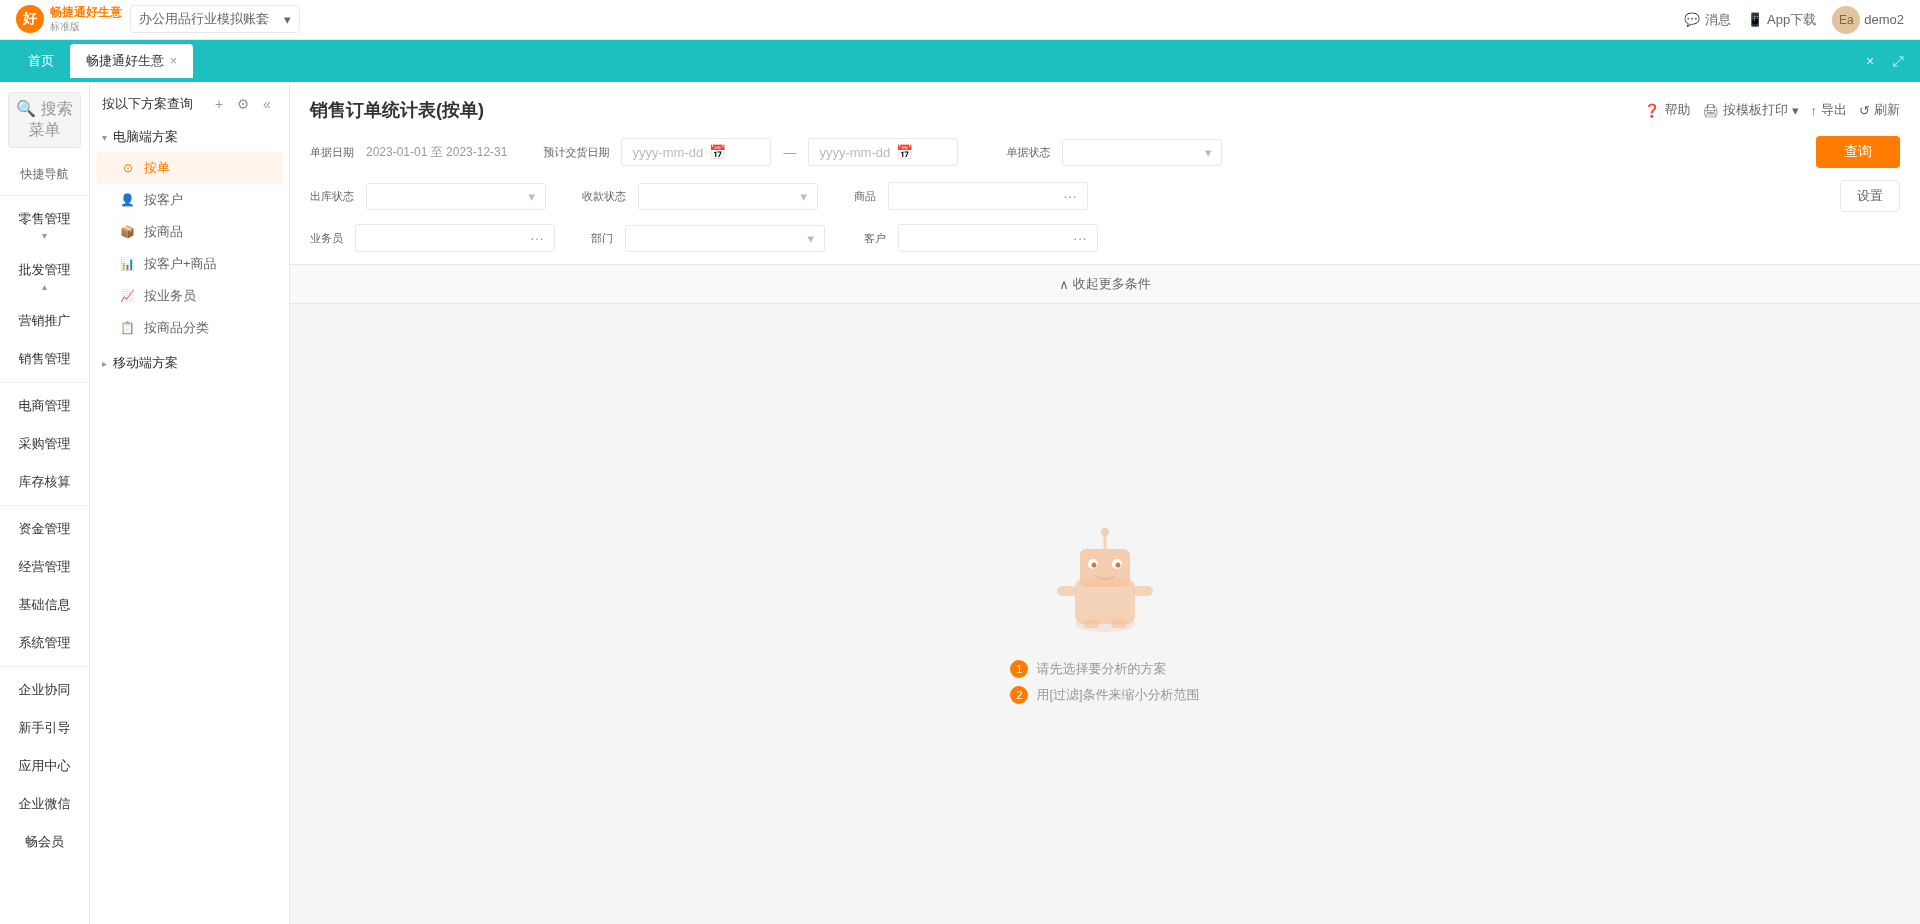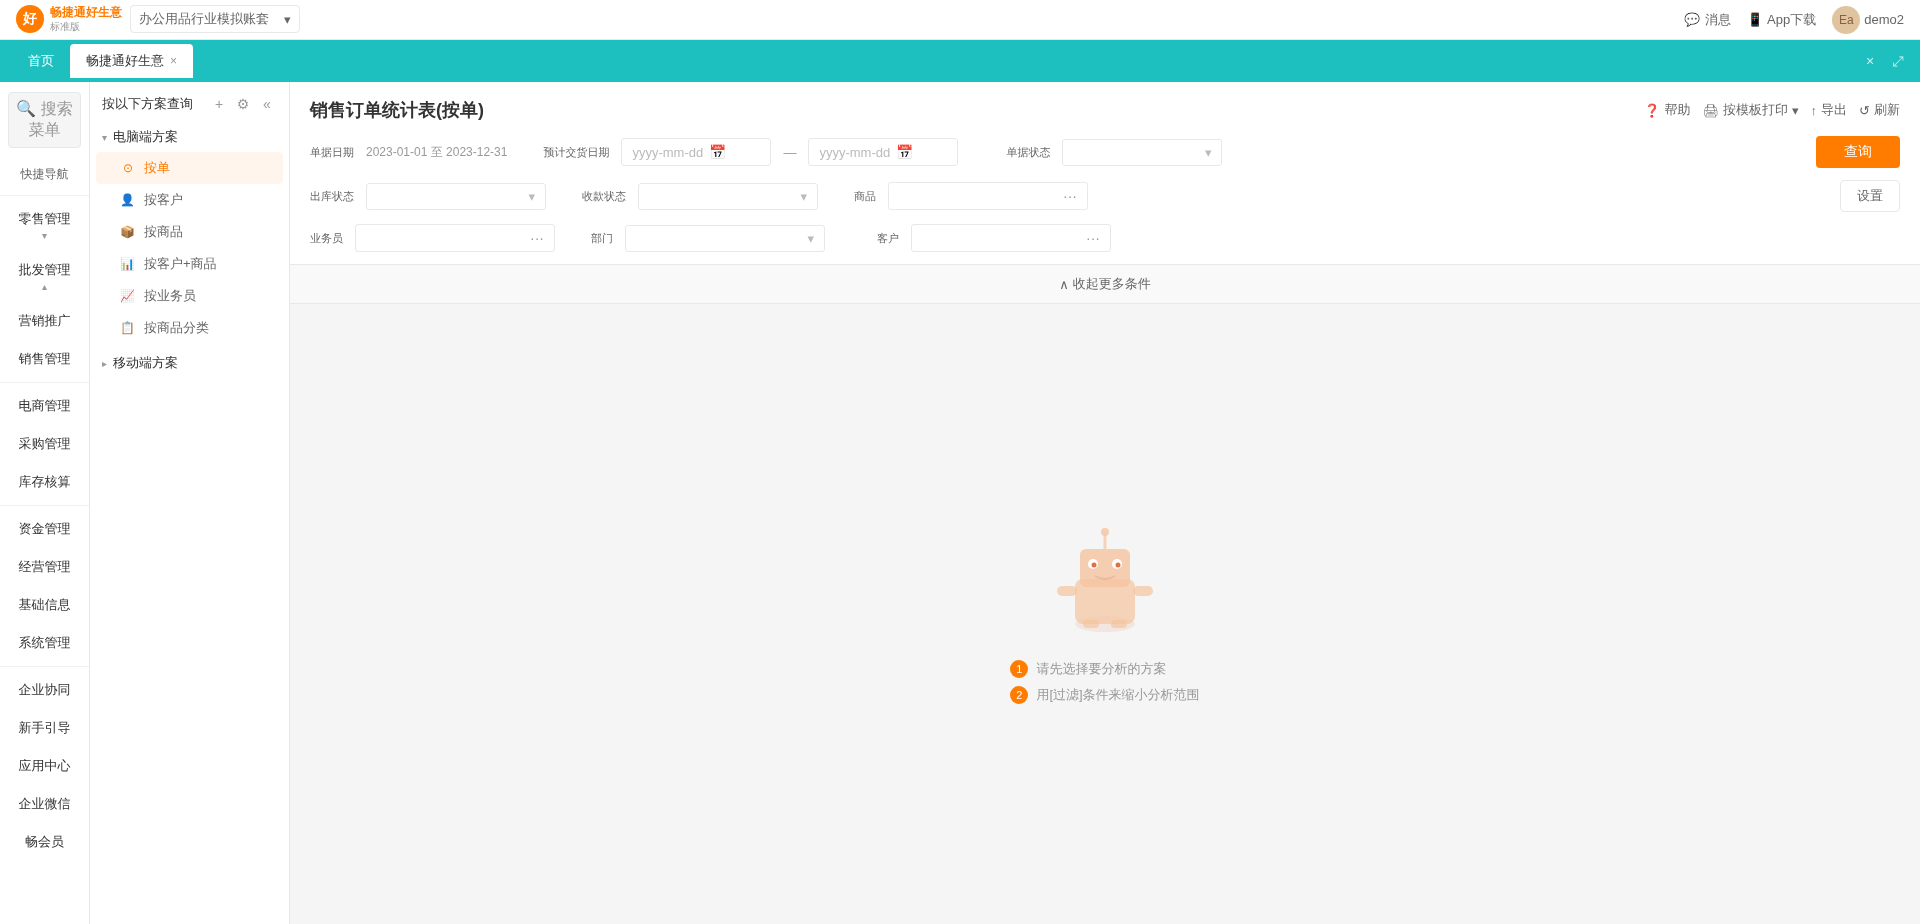--- a/index.html
+++ b/index.html
@@ -338,21 +338,21 @@
               <span style="color: #bbb;"></span>
               <span class="filter-dots">···</span>
             </div>
 
             <span class="filter-label" style="margin-left: 24px;">部门</span>
             <div class="filter-state-select" style="min-width: 200px; flex: 0 0 auto;">
               <span style="color: #bbb;"></span>
               <span>▾</span>
             </div>
 
-            <span class="filter-label" style="margin-left: 40px;">客户</span>
+            <span class="filter-label" style="margin-left: 27px;">客户</span>
             <div class="filter-state-select" style="min-width: 200px; flex: 0 0 auto;">
               <span style="color: #bbb;"></span>
               <span class="filter-dots">···</span>
             </div>
           </div>
 
         </div>
       </div>
 
       <div class="collapse-bar">

